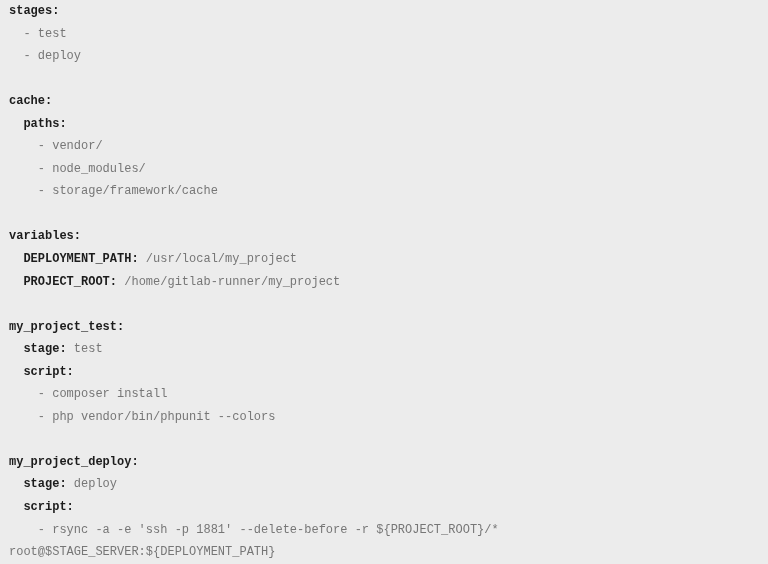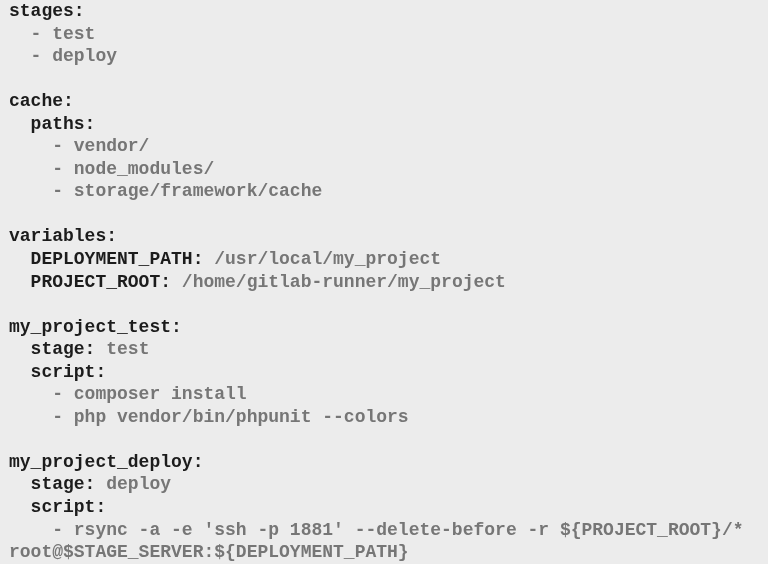--- a/index.html
+++ b/index.html
@@ -16,34 +16,34 @@
     height: 564px;
     background: var(--bg);
     overflow: hidden;
   }
   .code-viewport {
     box-sizing: border-box;
     width: 768px;
     height: 564px;
     padding: 0 0 0 9px;
     font-family: "Liberation Mono", "DejaVu Sans Mono", monospace;
-    font-size: 18px;
+    font-size: 12px;
     line-height: 22.56px;
     white-space: pre;
     overflow: hidden;
   }
   .code-line {
     white-space: pre;
     height: 22.56px;
   }
   .seg-key {
     color: var(--key);
     font-weight: bold;
   }
   .seg-val {
     color: var(--val);
-    font-weight: bold;
+    font-weight: normal;
   }
 </style>
 </head>
 <body>
 
 <div class="code-viewport" id="code-root"><div class="code-line"><span class="seg-key">stages:</span></div><div class="code-line"><span class="seg-val">  - test</span></div><div class="code-line"><span class="seg-val">  - deploy</span></div><div class="code-line">&nbsp;</div><div class="code-line"><span class="seg-key">cache:</span></div><div class="code-line"><span class="seg-key">  paths:</span></div><div class="code-line"><span class="seg-val">    - vendor/</span></div><div class="code-line"><span class="seg-val">    - node_modules/</span></div><div class="code-line"><span class="seg-val">    - storage/framework/cache</span></div><div class="code-line">&nbsp;</div><div class="code-line"><span class="seg-key">variables:</span></div><div class="code-line"><span class="seg-key">  DEPLOYMENT_PATH:</span><span class="seg-val"> /usr/local/my_project</span></div><div class="code-line"><span class="seg-key">  PROJECT_ROOT:</span><span class="seg-val"> /home/gitlab-runner/my_project</span></div><div class="code-line">&nbsp;</div><div class="code-line"><span class="seg-key">my_project_test:</span></div><div class="code-line"><span class="seg-key">  stage:</span><span class="seg-val"> test</span></div><div class="code-line"><span class="seg-key">  script:</span></div><div class="code-line"><span class="seg-val">    - composer install</span></div><div class="code-line"><span class="seg-val">    - php vendor/bin/phpunit --colors</span></div><div class="code-line">&nbsp;</div><div class="code-line"><span class="seg-key">my_project_deploy:</span></div><div class="code-line"><span class="seg-key">  stage:</span><span class="seg-val"> deploy</span></div><div class="code-line"><span class="seg-key">  script:</span></div><div class="code-line"><span class="seg-val">    - rsync -a -e 'ssh -p 1881' --delete-before -r ${PROJECT_ROOT}/*</span></div><div class="code-line"><span class="seg-val">root@$STAGE_SERVER:${DEPLOYMENT_PATH}</span></div></div>
 
 </body></html>

